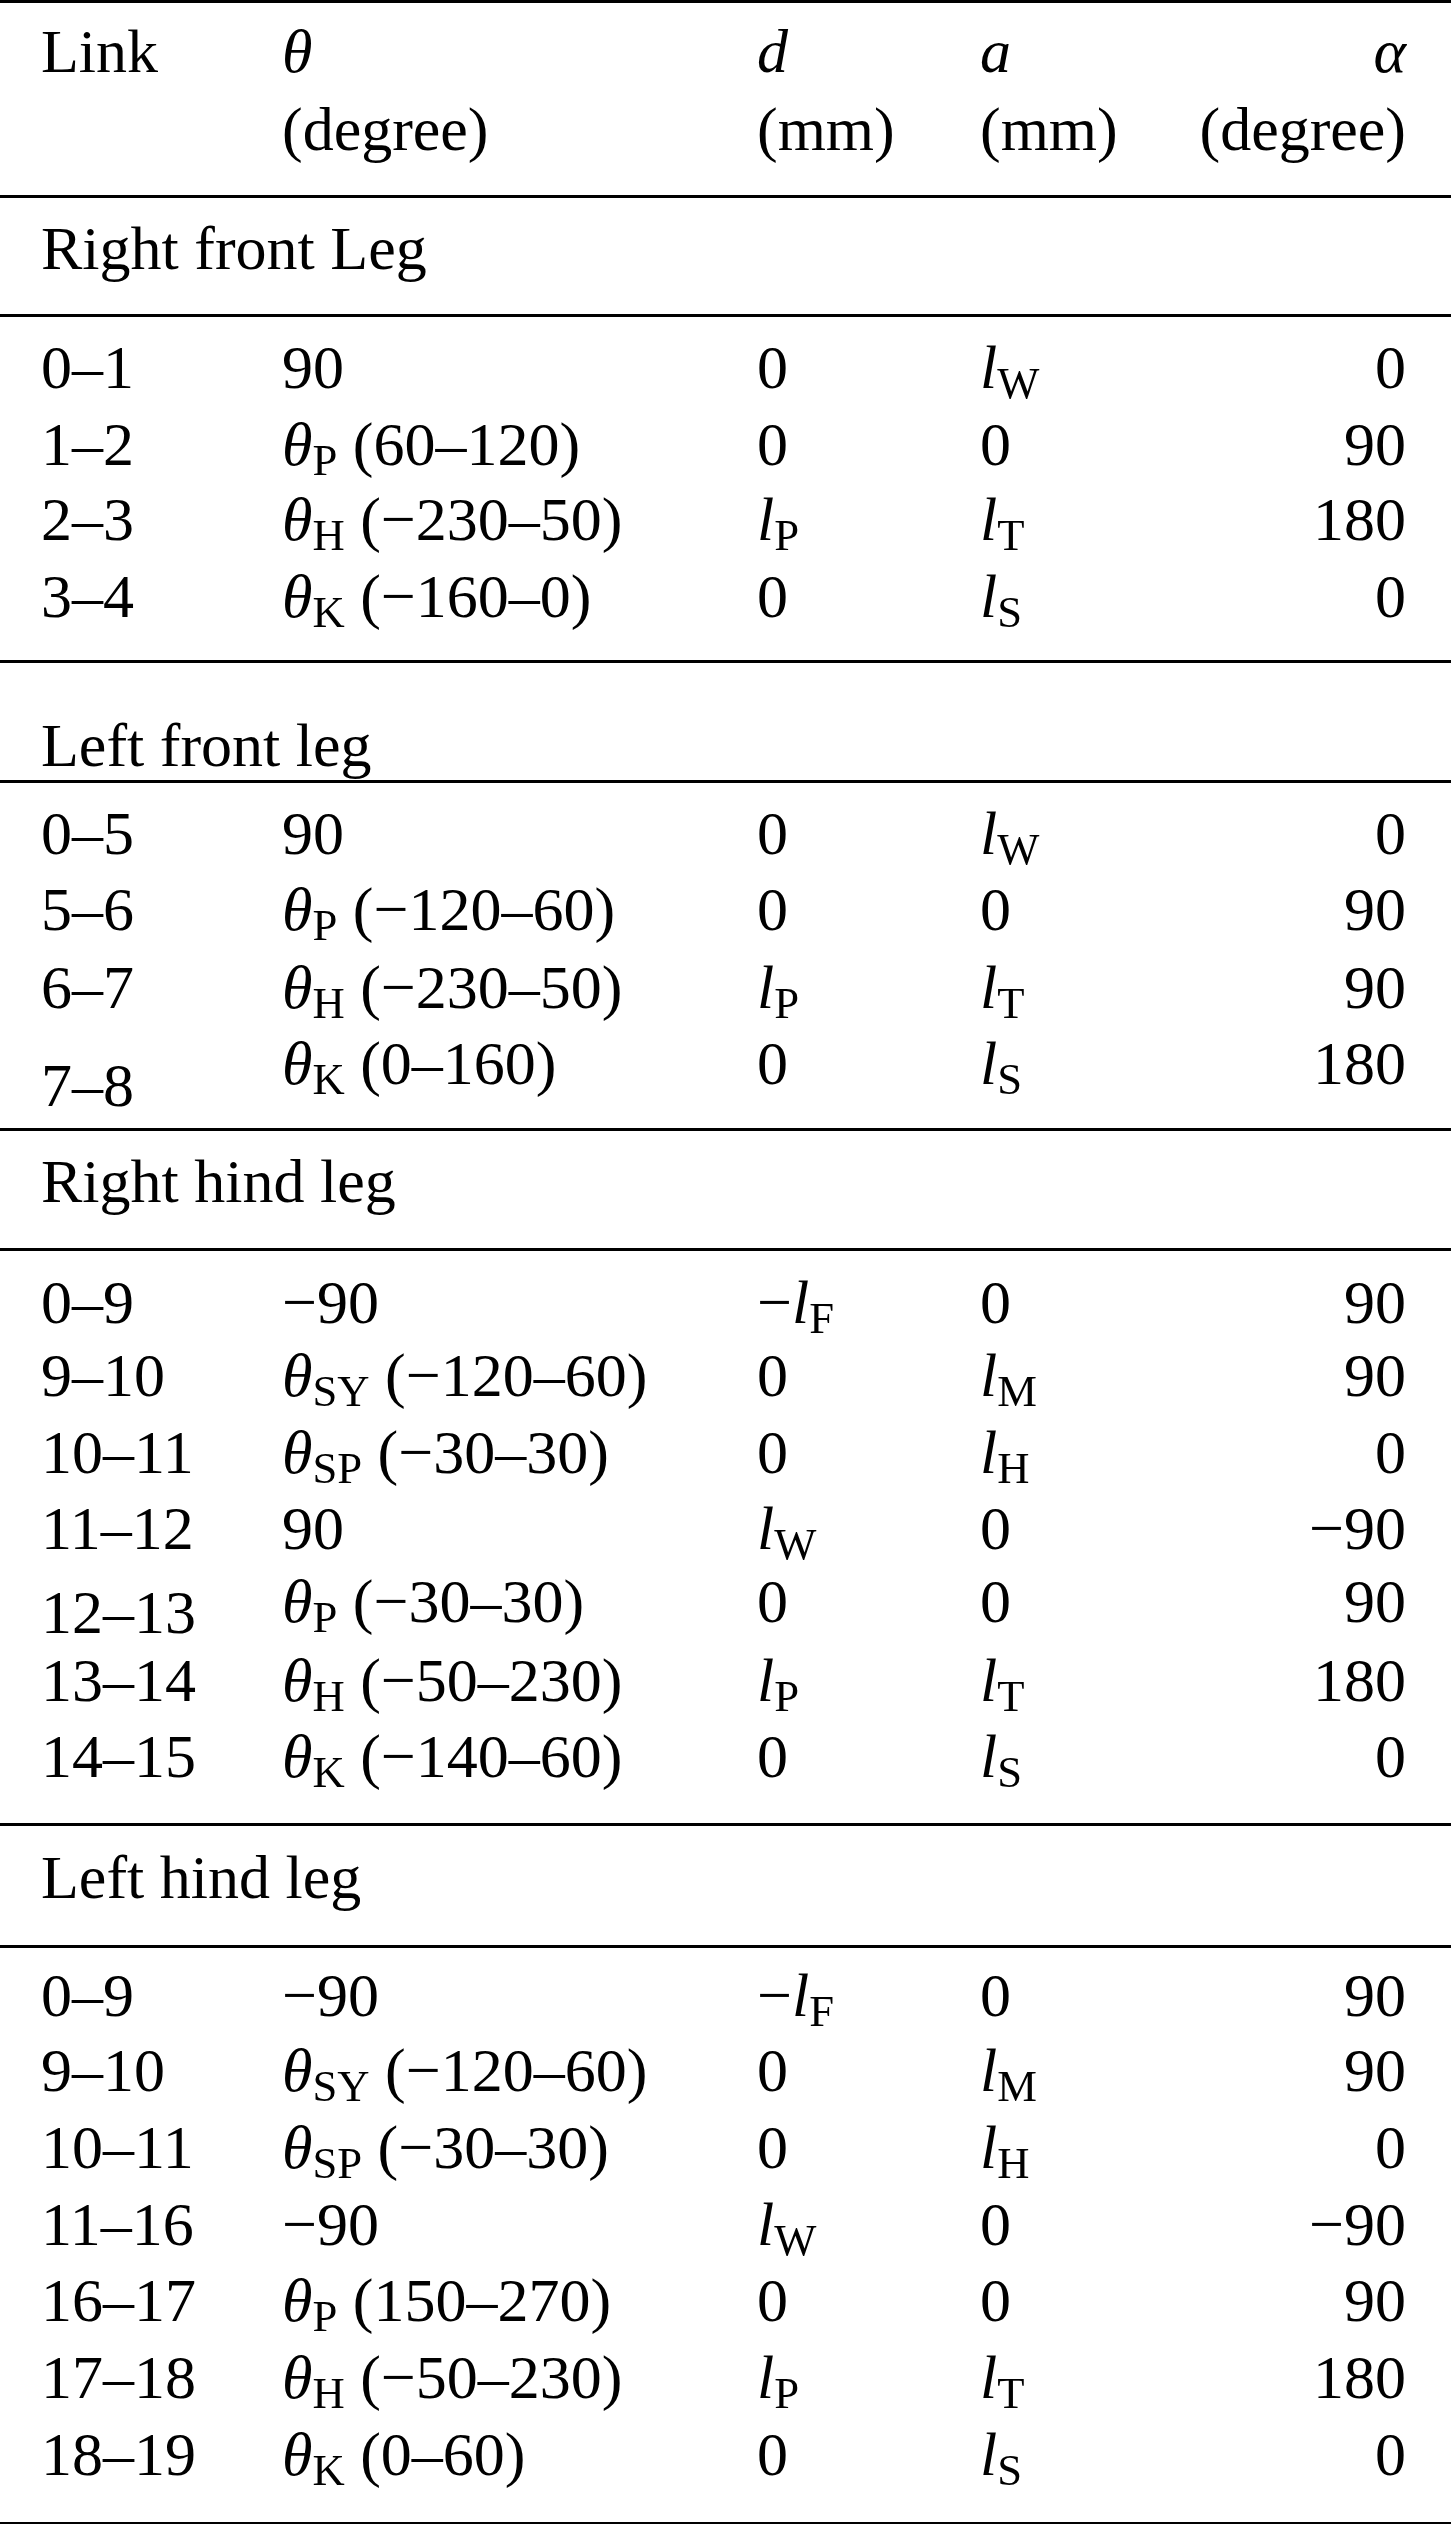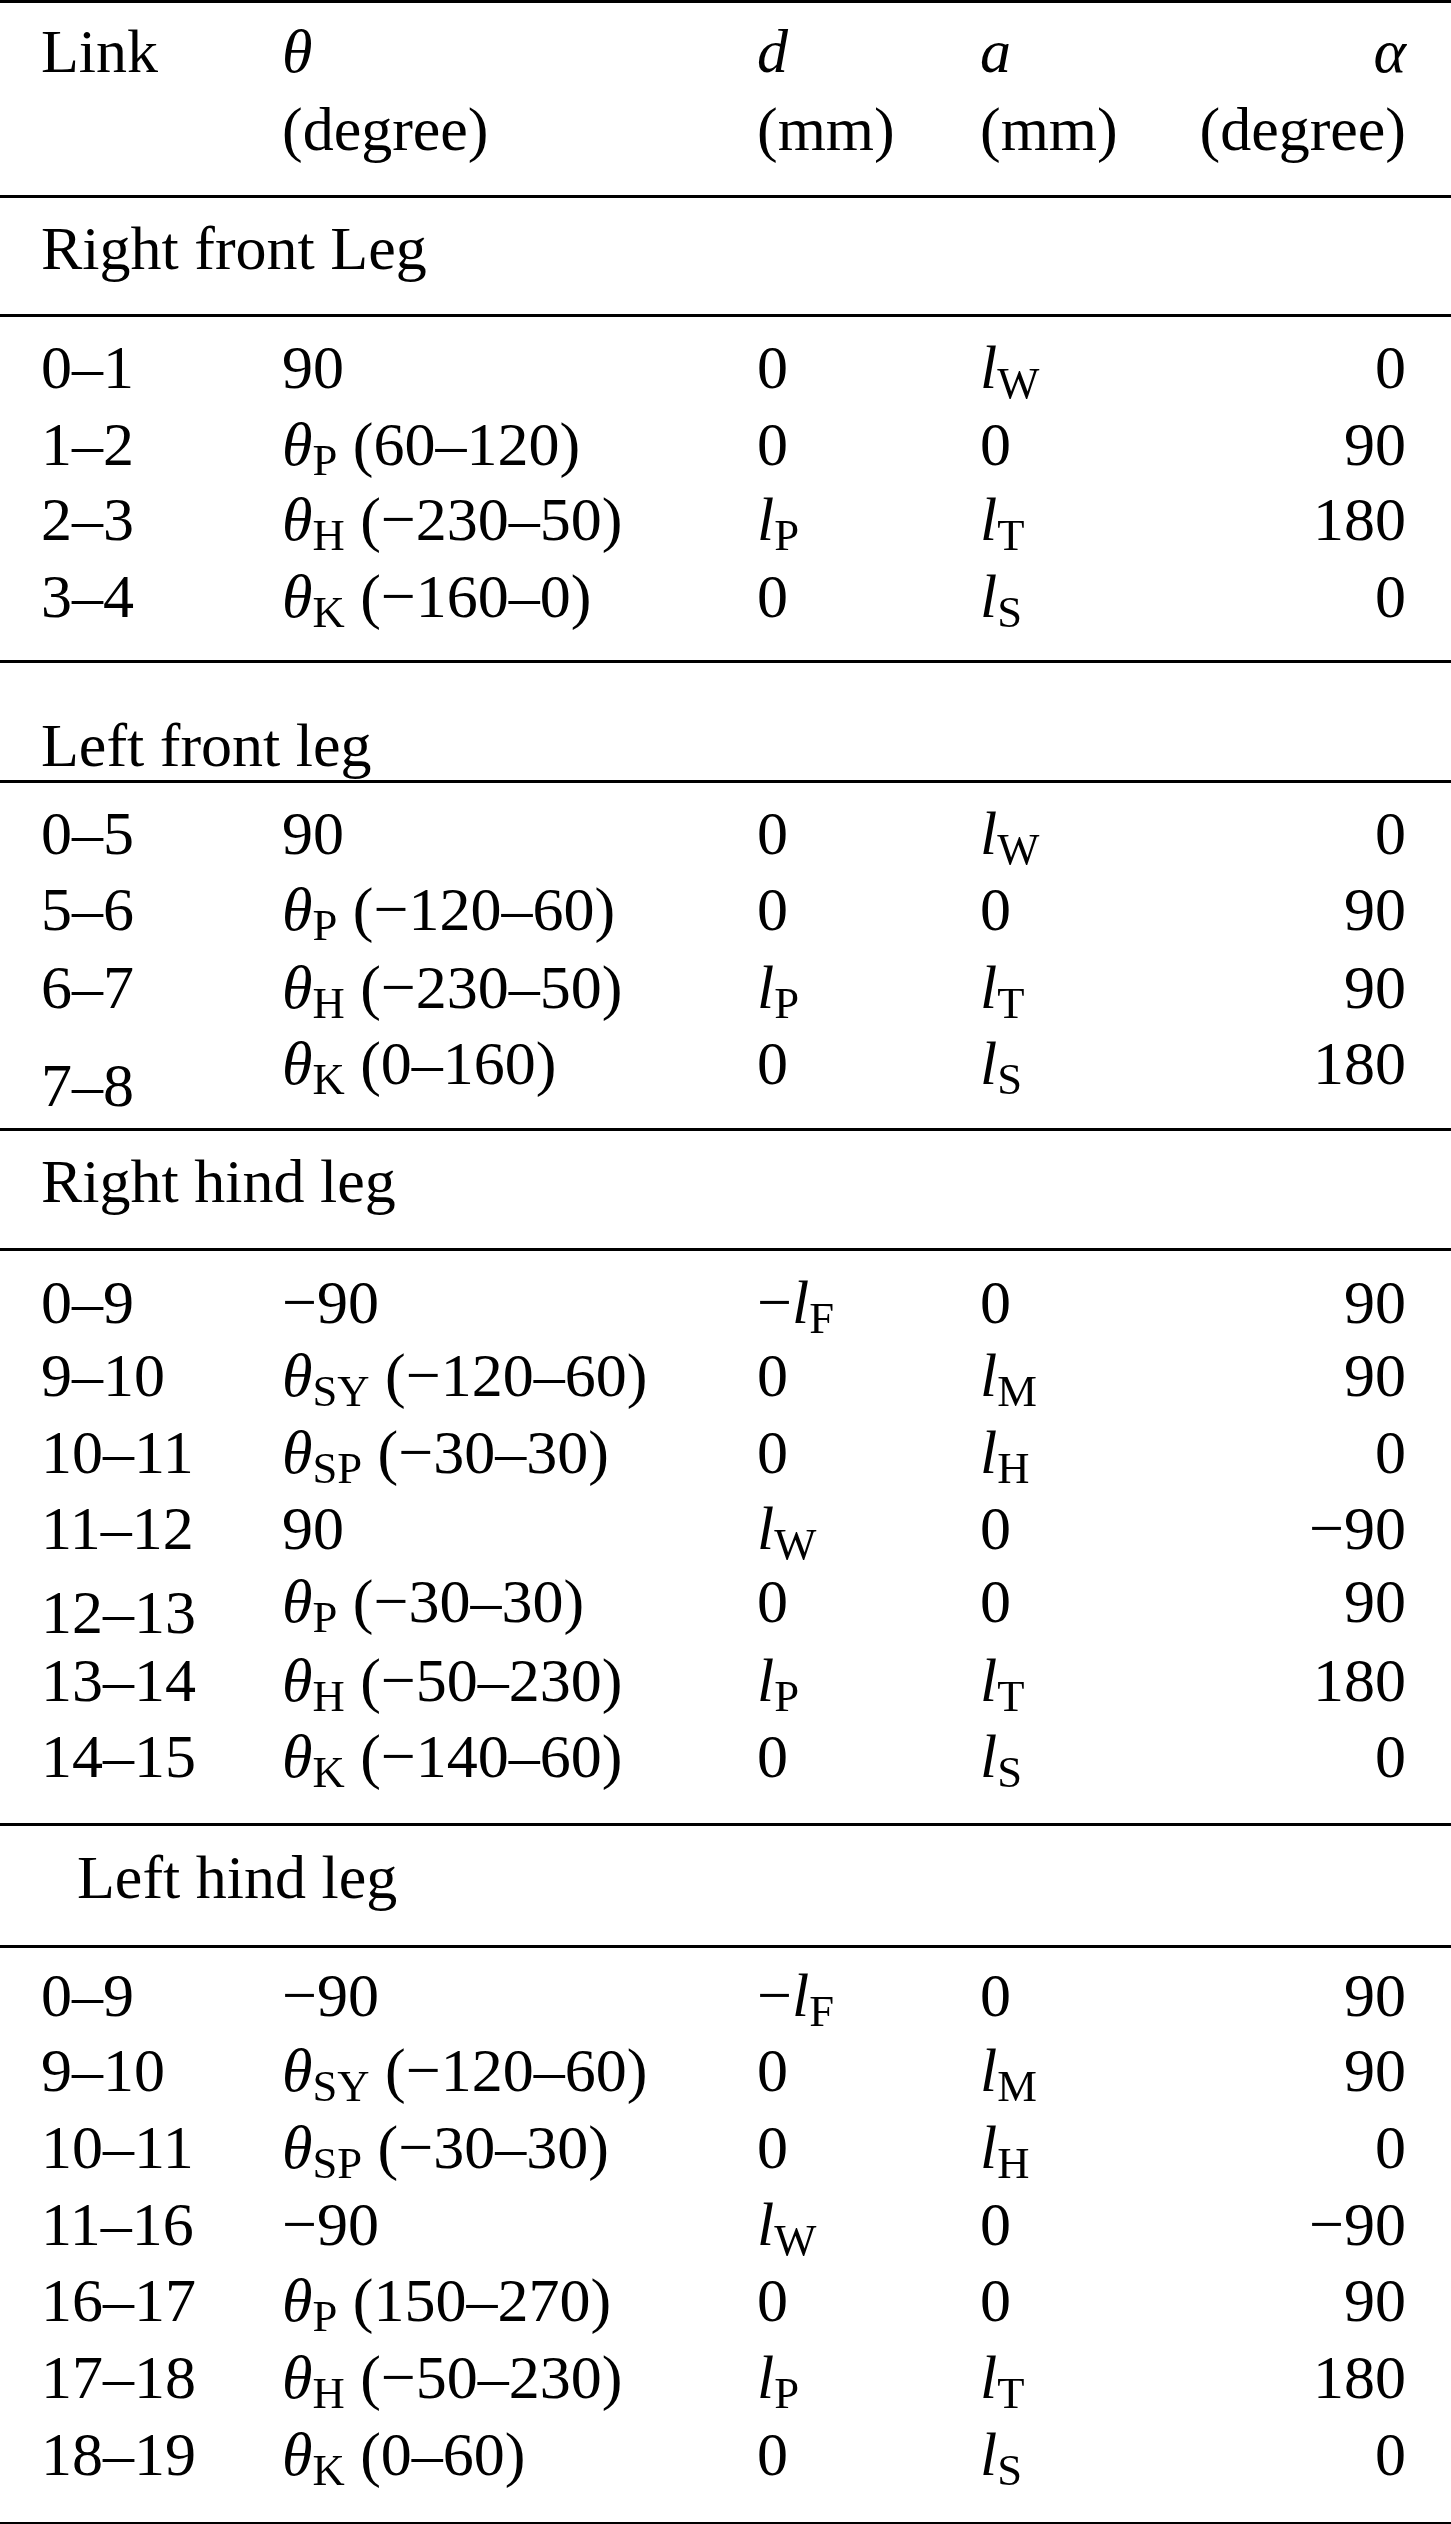--- a/index.html
+++ b/index.html
@@ -154,21 +154,21 @@
         <div>
           <div class="txt c-link" style="top: 1725px;">14–15</div>
           <div class="txt c-theta" style="top: 1725px;"><span class="it">θ</span><span class="sub">K</span><span> (−140–60)</span></div>
           <div class="txt c-d" style="top: 1725px;"><span></span><span class="it"></span><span class="sub"></span><span>0</span></div>
           <div class="txt c-a" style="top: 1725px;"><span class="it">l</span><span class="sub">S</span><span></span></div>
           <div class="txt c-alpha" style="top: 1725px;">0</div>
         </div>
         <div class="rule" style="top: 1823px;"></div>
       </div>
       <div>
-        <div class="txt c-link" style="top: 1846px; margin-left: 36px;">Left hind leg</div>
+        <div class="txt c-link" style="top: 1846px;">Left hind leg</div>
         <div class="rule" style="top: 1945px;"></div>
         <div>
           <div class="txt c-link" style="top: 1964px;">0–9</div>
           <div class="txt c-theta" style="top: 1964px;"><span class="it"></span><span class="sub"></span><span>−90</span></div>
           <div class="txt c-d" style="top: 1964px;"><span>−</span><span class="it">l</span><span class="sub">F</span><span></span></div>
           <div class="txt c-a" style="top: 1964px;"><span class="it"></span><span class="sub"></span><span>0</span></div>
           <div class="txt c-alpha" style="top: 1964px;">90</div>
         </div>
         <div>
           <div class="txt c-link" style="top: 2039px;">9–10</div>

